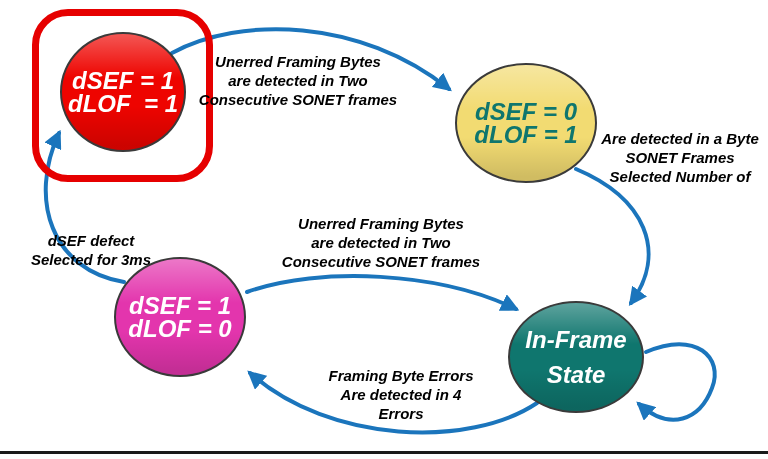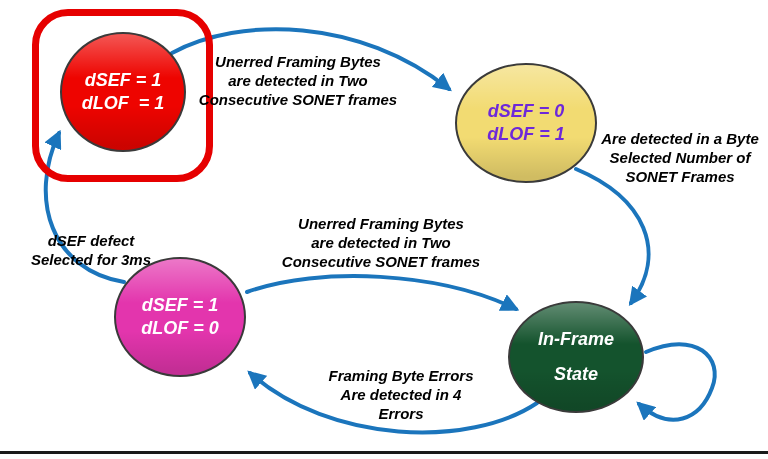--- a/index.html
+++ b/index.html
@@ -11,21 +11,21 @@
   .arrow{fill:none;stroke:var(--arrow,#1b75bc);stroke-width:4;stroke-linecap:round;}
   .arrowhead{fill:var(--arrow,#1b75bc);}
   .highlight-box{
     position:absolute;left:32px;top:9px;width:181px;height:173px;box-sizing:border-box;
     border:7px solid var(--highlight-box,#e60000);border-radius:36px;background:transparent;
   }
   .state{
     position:absolute;border-radius:50%;box-sizing:border-box;
     border:2.5px solid var(--state-border,#3a3a3a);
     display:flex;flex-direction:column;align-items:center;justify-content:center;
-    font-weight:bold;font-style:italic;font-size:18px;line-height:23px;text-align:center;
+    font-weight:bold;font-style:italic;font-size:24px;line-height:23px;text-align:center;
   }
   .state::before{
     content:"";position:absolute;inset:0;border-radius:50%;
     background:linear-gradient(rgba(255,255,255,.33),rgba(255,255,255,0) 38%,rgba(0,0,0,0) 62%,rgba(0,0,0,.14) 96%);
   }
   .state-line{position:relative;white-space:pre;z-index:1;}
   .state-red{left:60px;top:32px;width:126px;height:120px;}
   .state-yellow{left:455px;top:63px;width:142px;height:120px;}
   .state-magenta{left:114px;top:257px;width:132px;height:120px;}
   .state-green{left:508px;top:301px;width:136px;height:112px;}
@@ -60,45 +60,45 @@
     <path class="arrow" marker-end="url(#ah)" d="M 646,352 C 696,330 724,358 712,388 C 700,420 670,432 639,404"></path>
   </svg>
 
   <div class="highlight-box"></div>
 
   <div class="state state-red" style="background-color: rgb(238, 4, 0); color: rgb(255, 255, 255);">
     <span class="state-line">dSEF = 1</span>
     <span class="state-line">dLOF  = 1</span>
   </div>
 
-  <div class="state state-yellow" style="background-color: rgb(242, 219, 114); color: #6d28d9;">
+  <div class="state state-yellow" style="background-color: rgb(242, 219, 114); color: #0f766e;">
     <span class="state-line">dSEF = 0</span>
     <span class="state-line">dLOF = 1</span>
   </div>
 
   <div class="state state-magenta" style="background-color: rgb(227, 53, 173); color: rgb(255, 255, 255);">
     <span class="state-line">dSEF = 1</span>
     <span class="state-line">dLOF = 0</span>
   </div>
 
-  <div class="state state-green" style="background-color: #14532d; color: rgb(255, 255, 255); gap: 12px;">
+  <div class="state state-green" style="background-color: #0f766e; color: rgb(255, 255, 255); gap: 12px;">
     <span class="state-line">In-Frame</span>
     <span class="state-line">State</span>
   </div>
 
   <div class="tlabel tlabel-top">
     <span>Unerred Framing Bytes</span>
     <span>are detected in Two</span>
     <span>Consecutive SONET frames</span>
   </div>
 
   <div class="tlabel tlabel-right">
     <span>Are detected in a Byte</span>
+    <span>SONET Frames</span>
     <span>Selected Number of</span>
-    <span>SONET Frames</span>
   </div>
 
   <div class="tlabel tlabel-mid">
     <span>Unerred Framing Bytes</span>
     <span>are detected in Two</span>
     <span>Consecutive SONET frames</span>
   </div>
 
   <div class="tlabel tlabel-bottom">
     <span>Framing Byte Errors</span>

